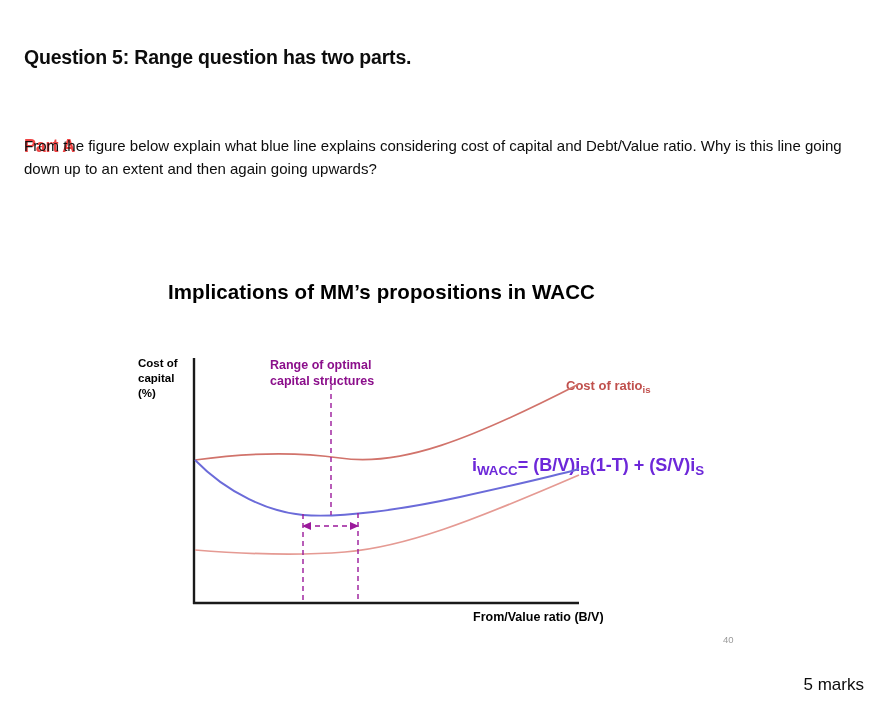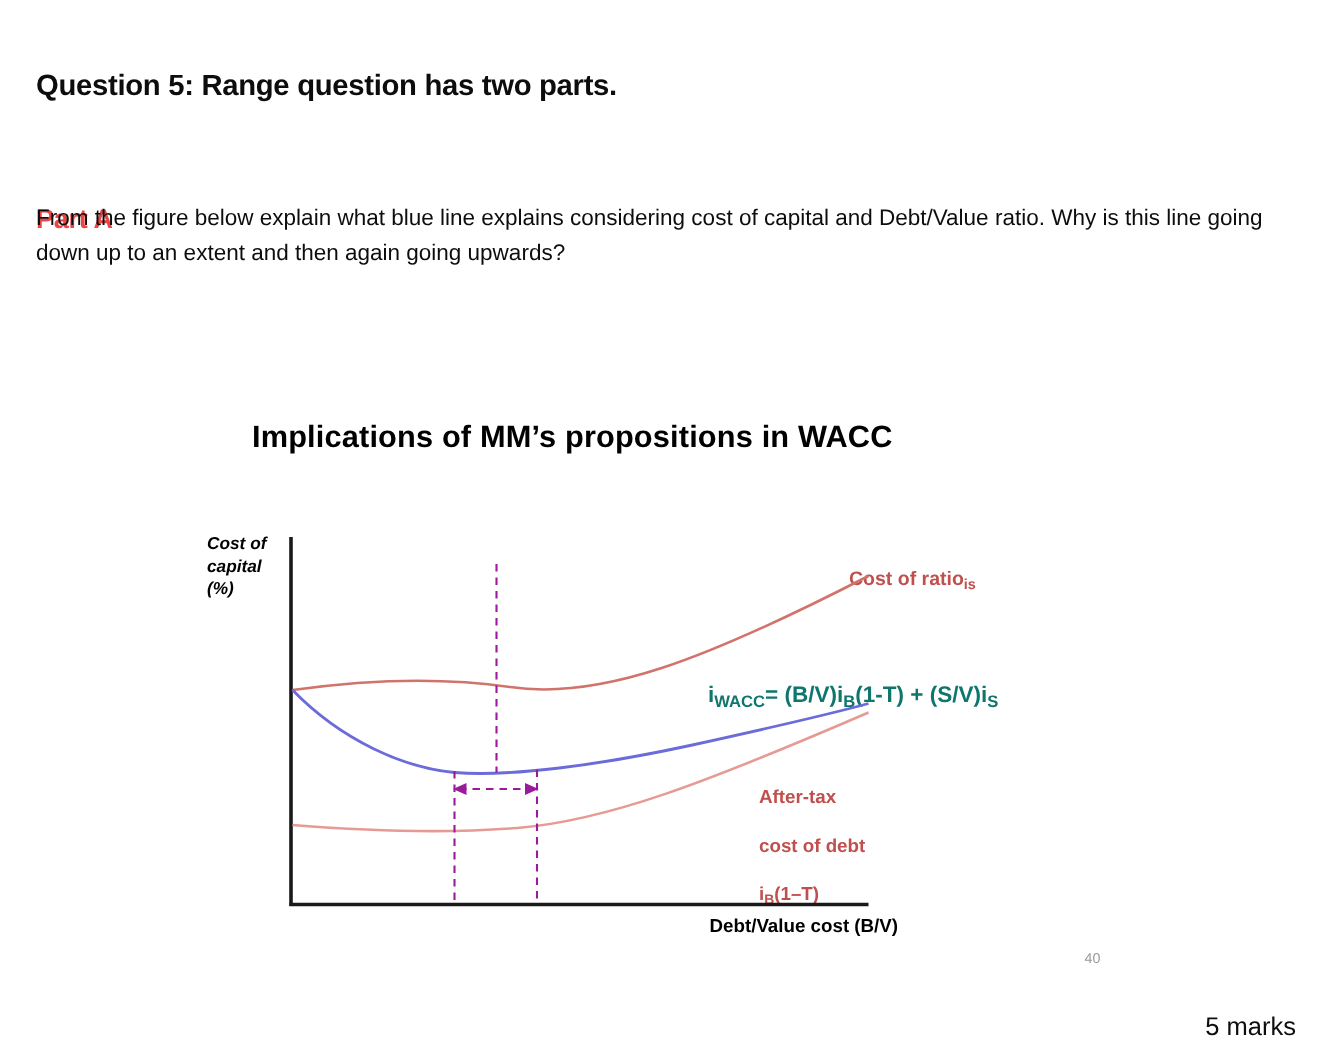--- a/index.html
+++ b/index.html
@@ -87,21 +87,20 @@
   
   .axis-y-label {
     position: absolute;
     left: 138px;
     top: 94px;
     font-size: 11.5px;
     font-weight: bold;
     line-height: 1.32;
     color: #000000;
     white-space: pre-line;
-    font-style: italic;
   }
   .axis-x-label {
     position: absolute;
     left: 473px;
     top: 348px;
     font-size: 12.5px;
     font-weight: bold;
     color: #000000;
     white-space: nowrap;
   }
@@ -128,22 +127,22 @@
   }
   .lbl-debt {
     left: 506px;
     top: 245px;
     font-size: 12.5px;
     color: #C0504D;
   }
   .lbl-wacc {
     left: 472px;
     top: 192px;
-    font-size: 15px;
-    color: #0f766e;
+    font-size: 18px;
+    color: #6d28d9;
     white-space: nowrap;
   }
   .sub {
     font-size: 0.74em;
     vertical-align: -0.28em;
     text-align: center;
   }
 
   .slide-num {
     position: absolute;
@@ -161,32 +160,29 @@
 <div class="q-body">From the figure below explain what blue line explains considering cost of capital and Debt/Value ratio. Why is this line going down up to an extent and then again going upwards?</div>
 <div class="marks">5 marks</div>
 
 <div class="figure">
 
   <div class="fig-title">Implications of MM’s propositions in WACC</div>
 
   <div class="axis-y-label">Cost of
 capital
 (%)</div>
-  <div class="axis-x-label">Debt/Value cost (B/V)</div>
-
+  <div class="axis-x-label">From/Value ratio (B/V)</div>
+
+  <div class="lbl lbl-range">Range of optimal
+capital structures</div>
 
   <div class="lbl lbl-equity"><span>Cost of ratio</span><span class="sub">is</span></div>
 
   <div class="lbl lbl-wacc"><span>i</span><span class="sub">WACC</span><span>= (B/V)i</span><span class="sub">B</span><span>(1-T) + (S/V)i</span><span class="sub">S</span></div>
 
-  <div class="lbl lbl-debt">
-    <div>After-tax</div>
-    <div>cost of debt</div>
-    <div><span>i</span><span class="sub">B</span><span>(1–T)</span></div>
-  </div>
 
   <div class="slide-num">40</div>
 
   <svg class="plot" viewBox="0 0 886 400">
 
     <line x1="194" y1="96" x2="194" y2="342" stroke="#1a1a1a" stroke-width="2.4"></line>
     <line x1="193" y1="341" x2="579" y2="341" stroke="#1a1a1a" stroke-width="2.4"></line>
 
     <path d="M195,198 C245,191 292,189 340,196 C400,205 470,178 579,122" fill="none" stroke="#D1736B" stroke-width="1.7"></path>
 

